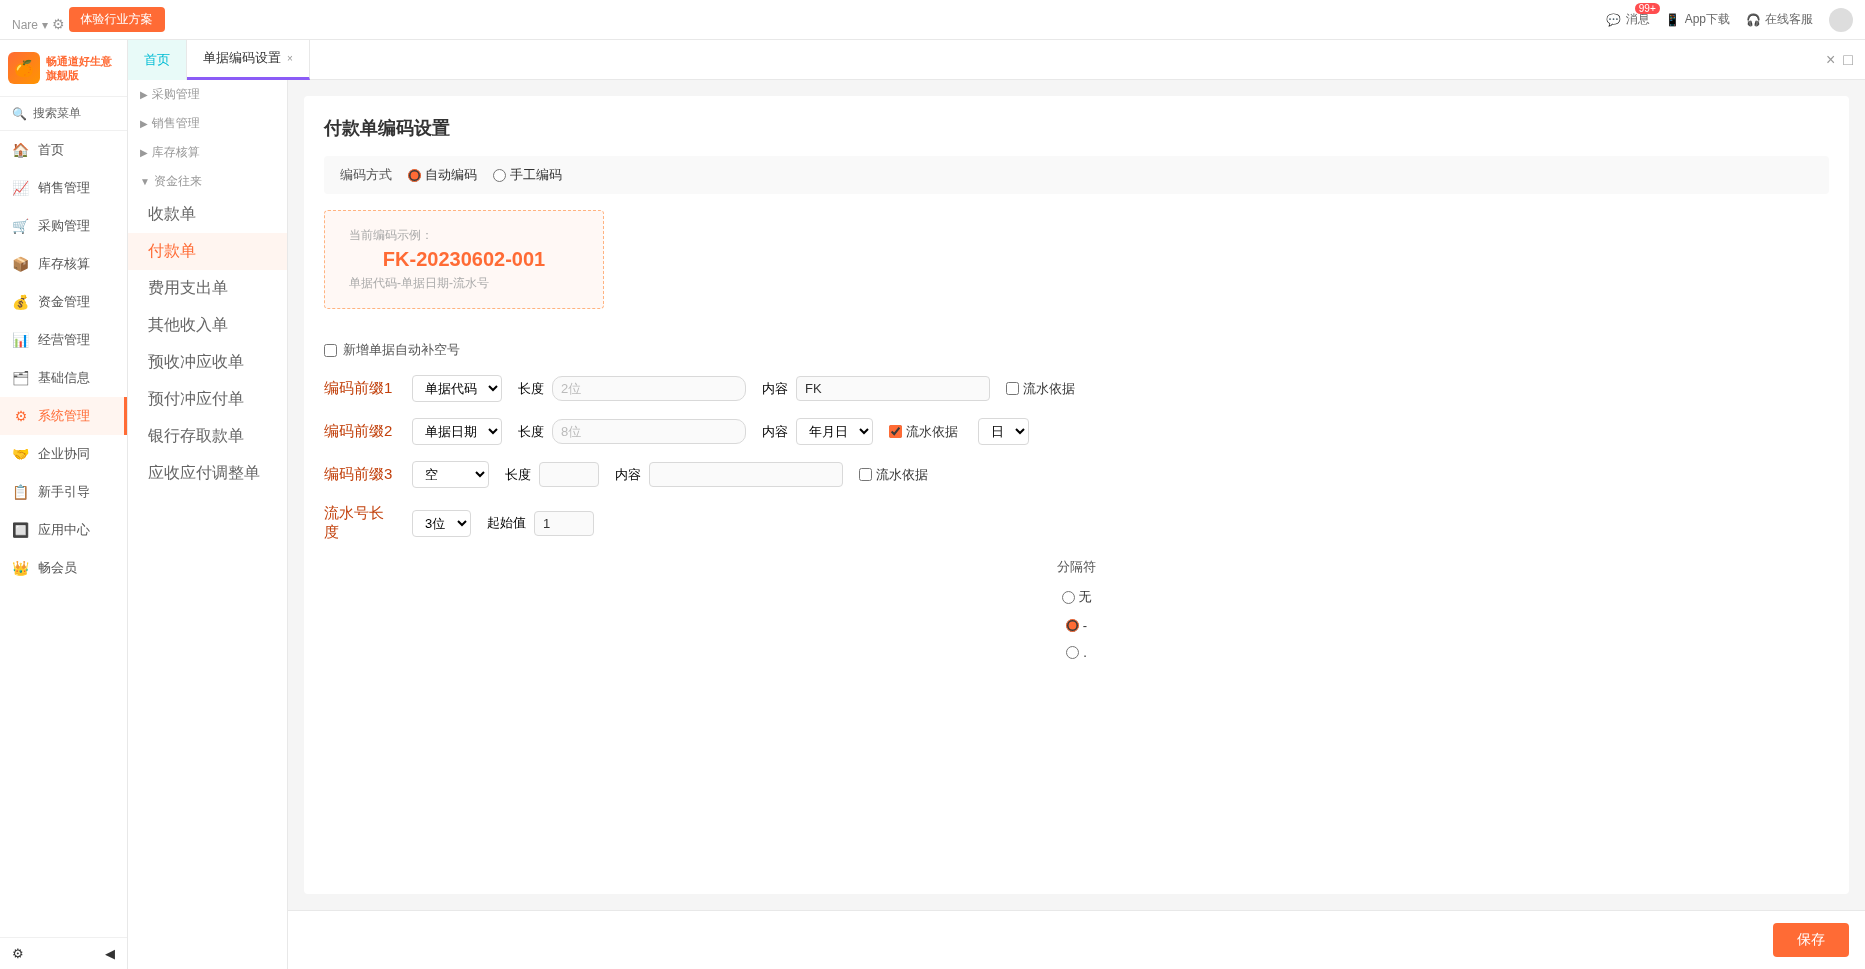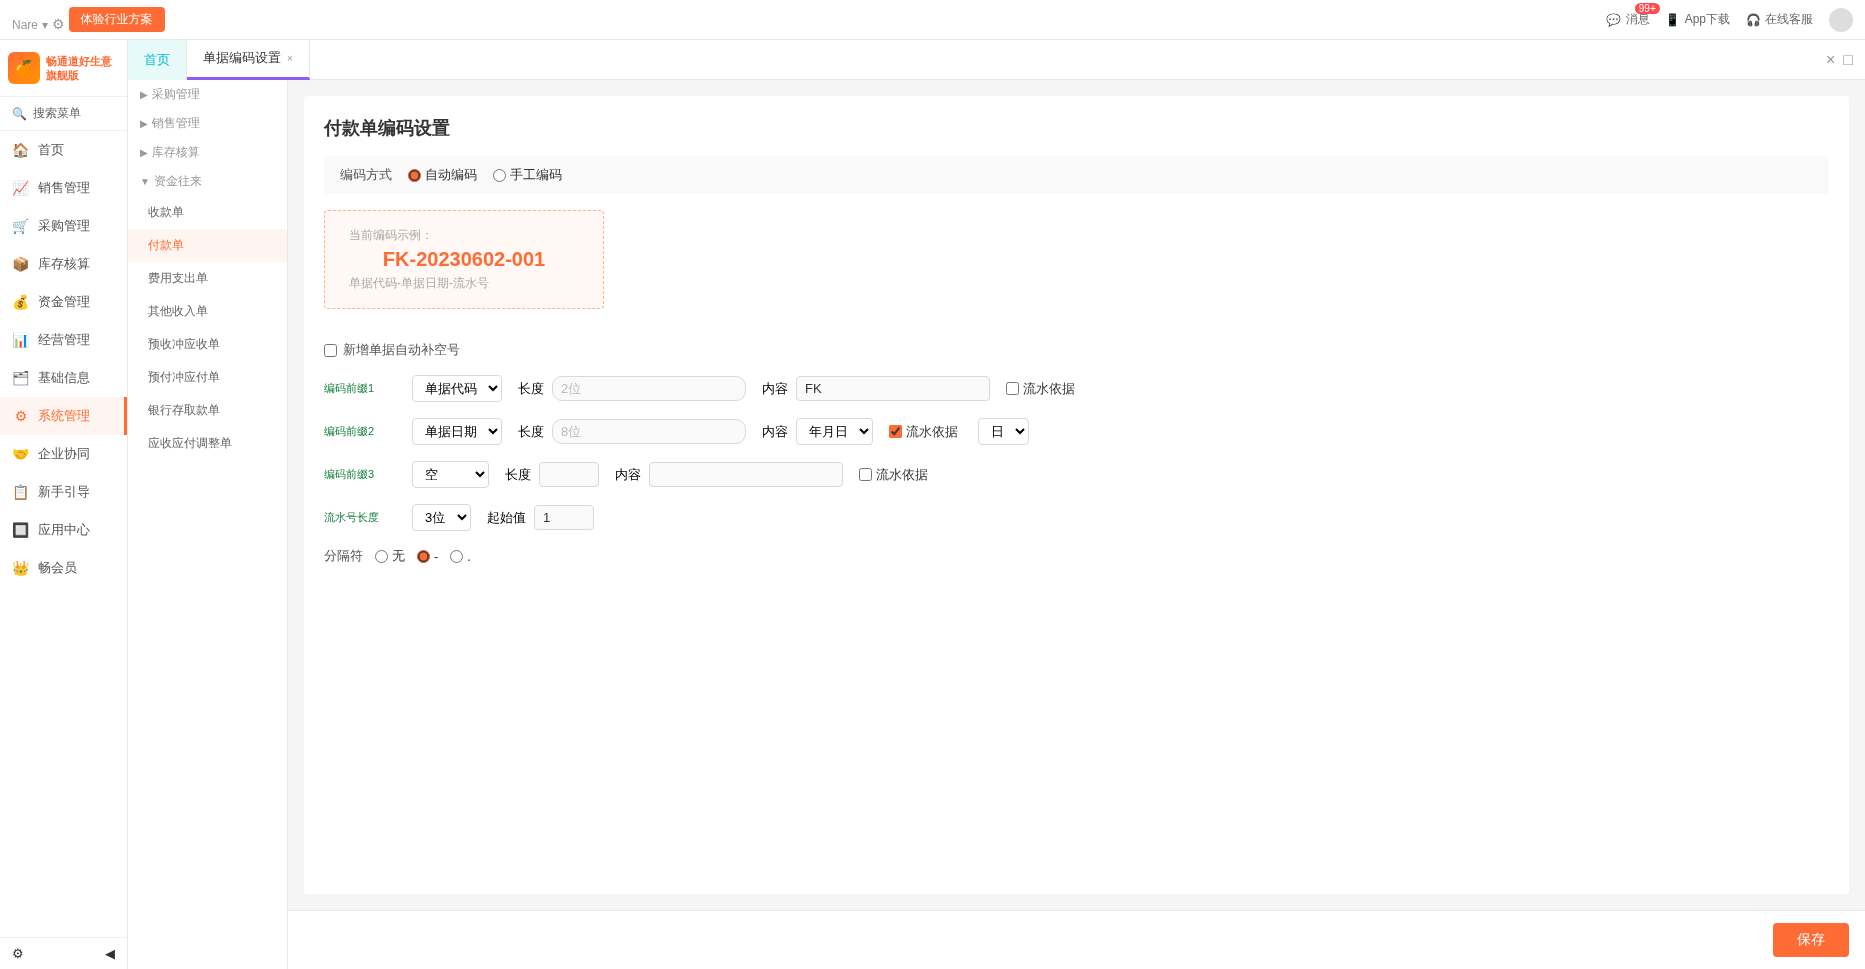--- a/index.html
+++ b/index.html
@@ -64,41 +64,41 @@
     .example-box { border: 1.5px dashed #ffb380; background: #fff8f5; border-radius: 4px; padding: 16px 24px; display: inline-block; margin-bottom: 32px; min-width: 280px; }
     .example-code { font-size: 20px; font-weight: 600; color: #ff6b35; text-align: center; }
     .example-desc { font-size: 12px; color: #aaa; margin-top: 4px; }
 
     
     .checkbox-item { display: flex; align-items: center; gap: 6px; font-size: 13px; color: #555; margin-bottom: 16px; }
     .checkbox-item input[type="checkbox"] { accent-color: #ff6b35; }
 
     
     .config-row { display: flex; align-items: center; gap: 16px; margin-bottom: 16px; flex-wrap: wrap; }
-    .config-label { width: 72px; font-size: 11px; color: #15803d; flex-shrink: 0; }
+    .config-label { width: 72px; font-size: 15px; color: #c2410c; flex-shrink: 0; }
     .config-field { display: flex; align-items: center; gap: 8px; }
     .config-field-label { font-size: 13px; color: #000000; }
     .config-input { border: 1px solid #d9d9d9; border-radius: 4px; padding: 4px 8px; font-size: 13px; color: #333; background: #fafafa; min-width: 60px; }
     .config-input.readonly { color: #bbb; cursor: not-allowed; border-radius: 10px; }
     .config-checkbox { display: flex; align-items: center; gap: 4px; font-size: 13px; }
     .config-checkbox input { accent-color: #ff6b35; }
 
     
-    .separator-row { display: flex; align-items: center; gap: 12px; margin-bottom: 20px; }
+    .separator-row { display: flex; align-items: center; gap: 12px; margin-bottom: 20px; flex-direction: column; }
     .sep-label { font-size: 13px; color: #555; }
     .sep-radio { display: flex; align-items: center; gap: 4px; font-size: 13px; cursor: pointer; }
     .sep-radio input { accent-color: #ff6b35; }
 
     
     .content-footer { background: #fff; border-top: 1px solid #e8e8e8; padding: 12px 16px; display: flex; justify-content: flex-end; flex-shrink: 0; }
     .save-btn { background: #ff6b35; color: #fff; border: none; border-radius: 4px; padding: 8px 24px; font-size: 14px; cursor: pointer; }
 
     
     .submenu { padding-left: 0; }
-    .submenu-item { padding: 8px 12px 8px 20px; cursor: pointer; font-size: 12px; color: #666; display: flex; align-items: center; }
+    .submenu-item { padding: 8px 12px 8px 20px; cursor: pointer; font-size: 16px; color: #666; display: flex; align-items: center; }
     .submenu-item.active { background: #fff5f0; color: #ff6b35; font-weight: 500; }
     .submenu-group-label { padding: 6px 12px; font-size: 12px; color: #999; display: flex; align-items: center; gap: 4px; cursor: pointer; }
     .arrow { font-size: 10px; }
 
     select { border: 1px solid #d9d9d9; border-radius: 4px; padding: 4px 8px; font-size: 13px; cursor: pointer; outline: none; background: #fff; }
   </style>
 </head>
 <body>
 
 <div class="top-bar">

